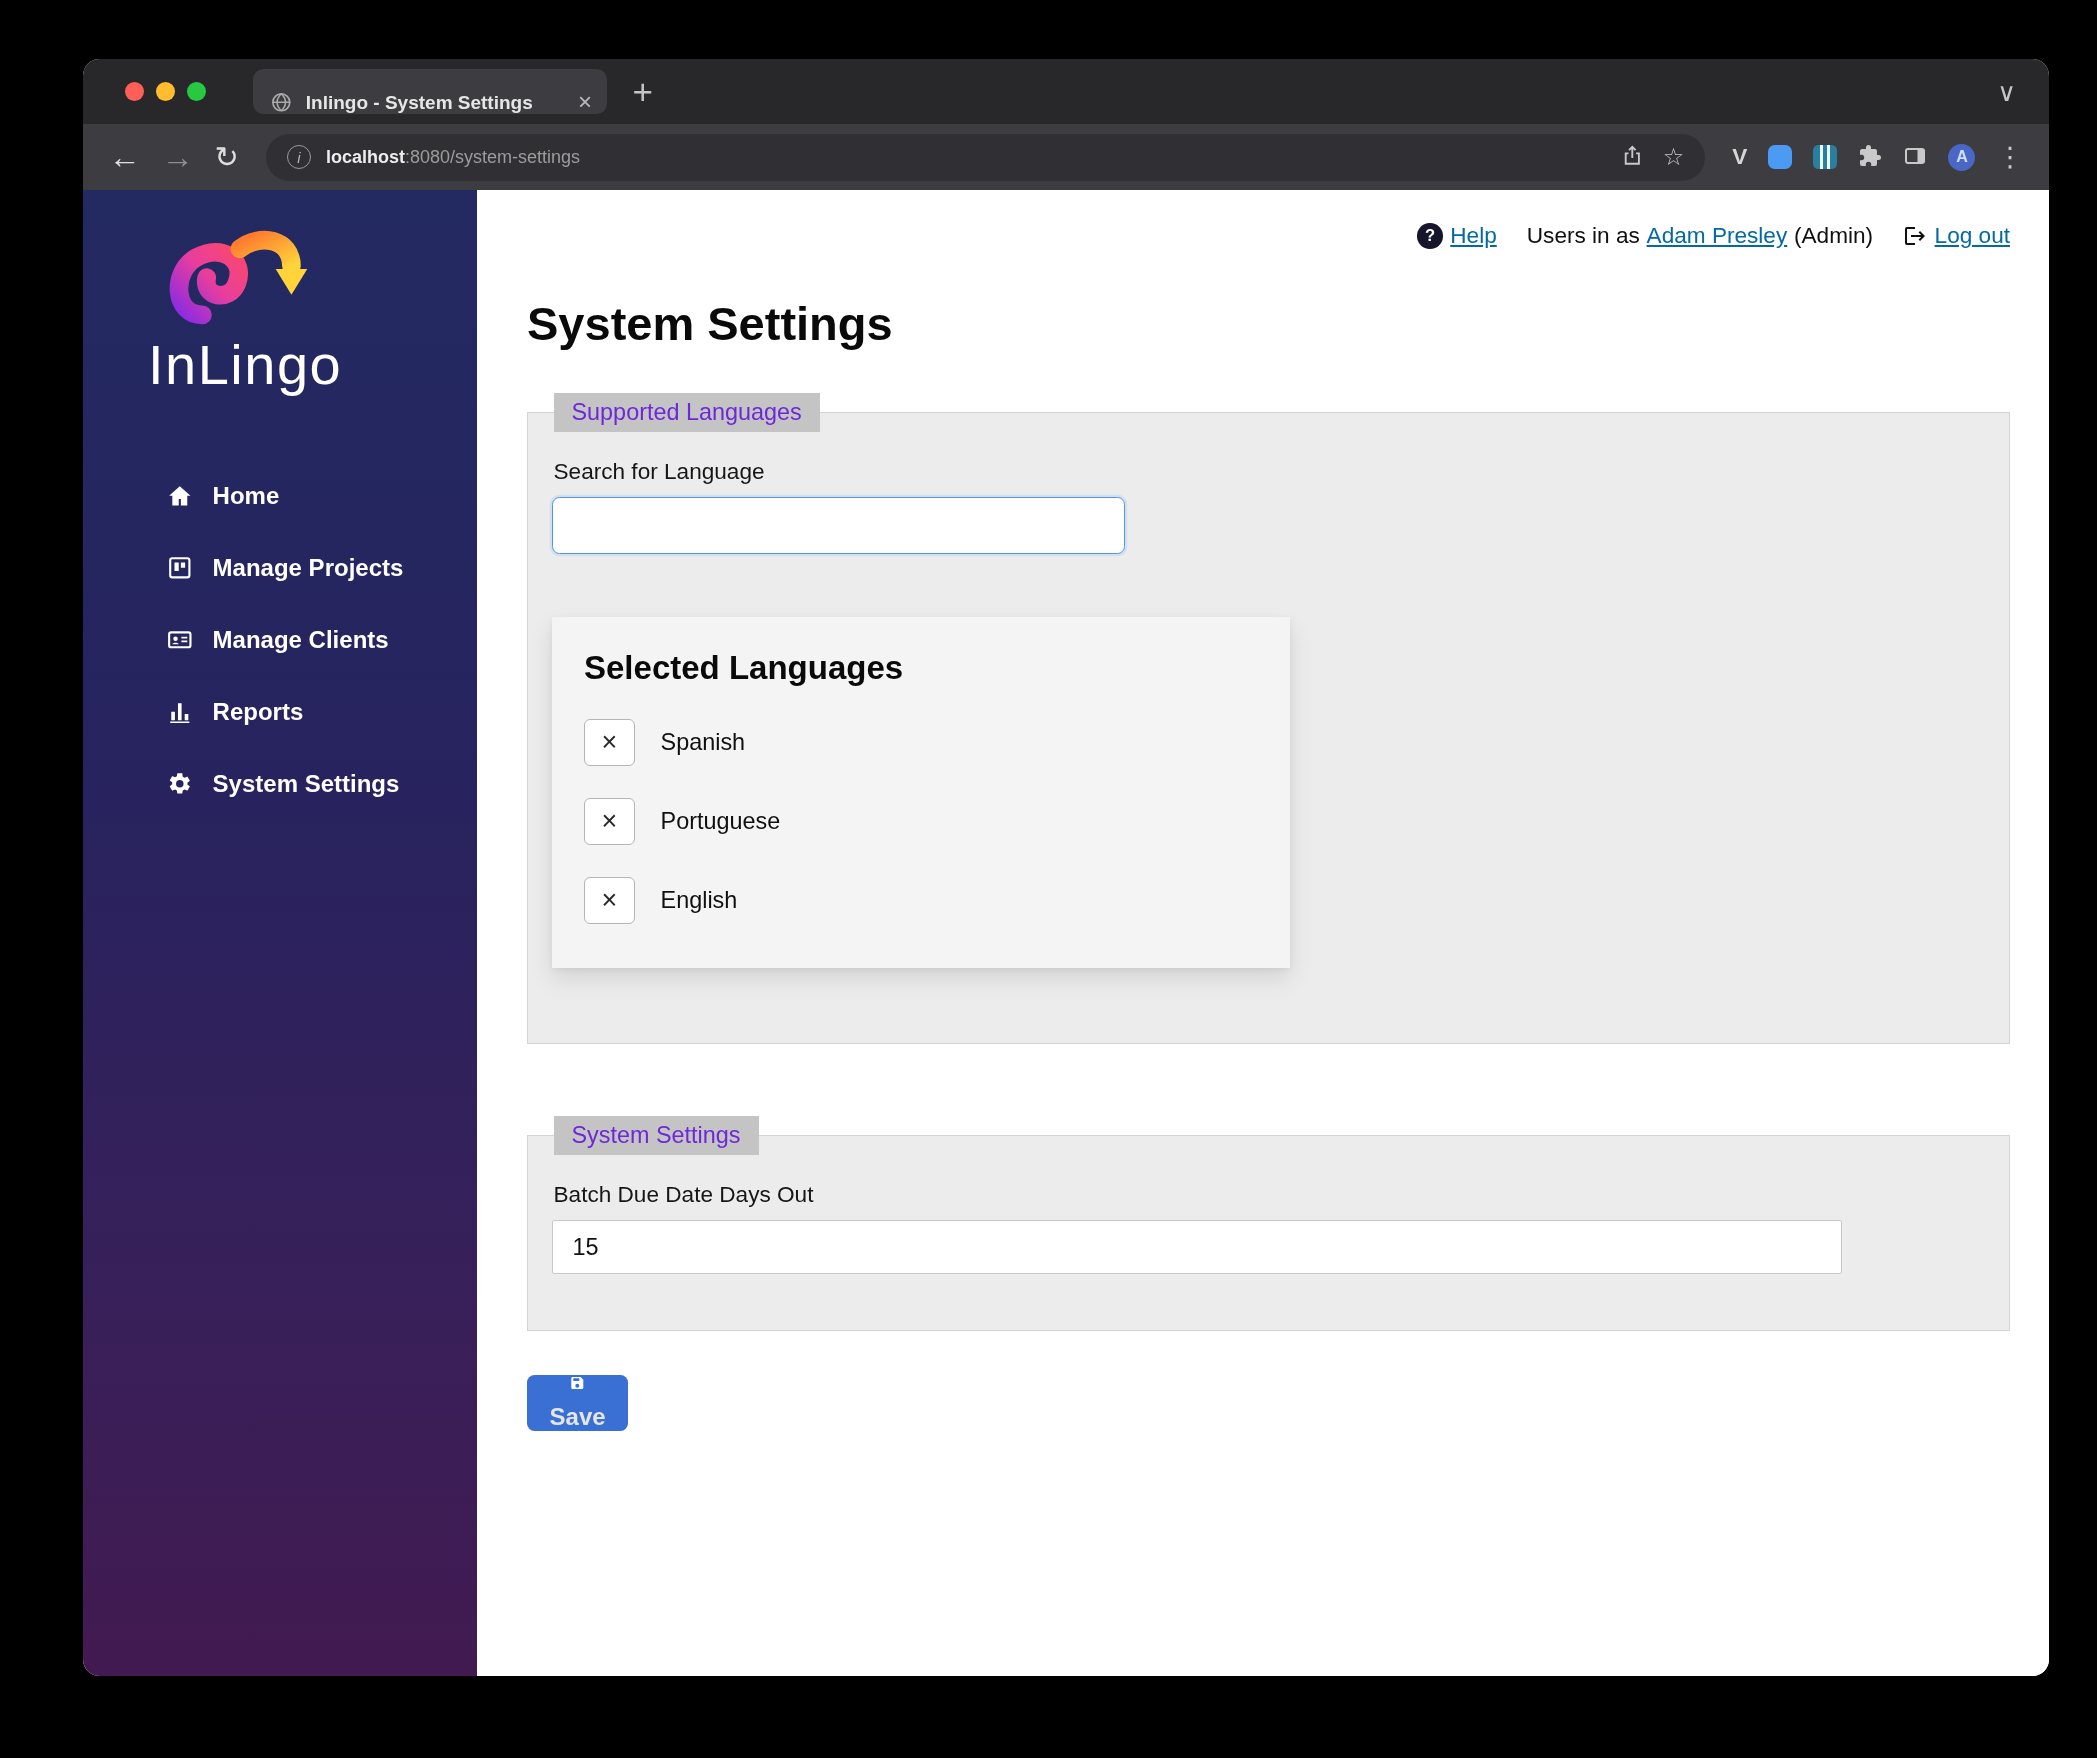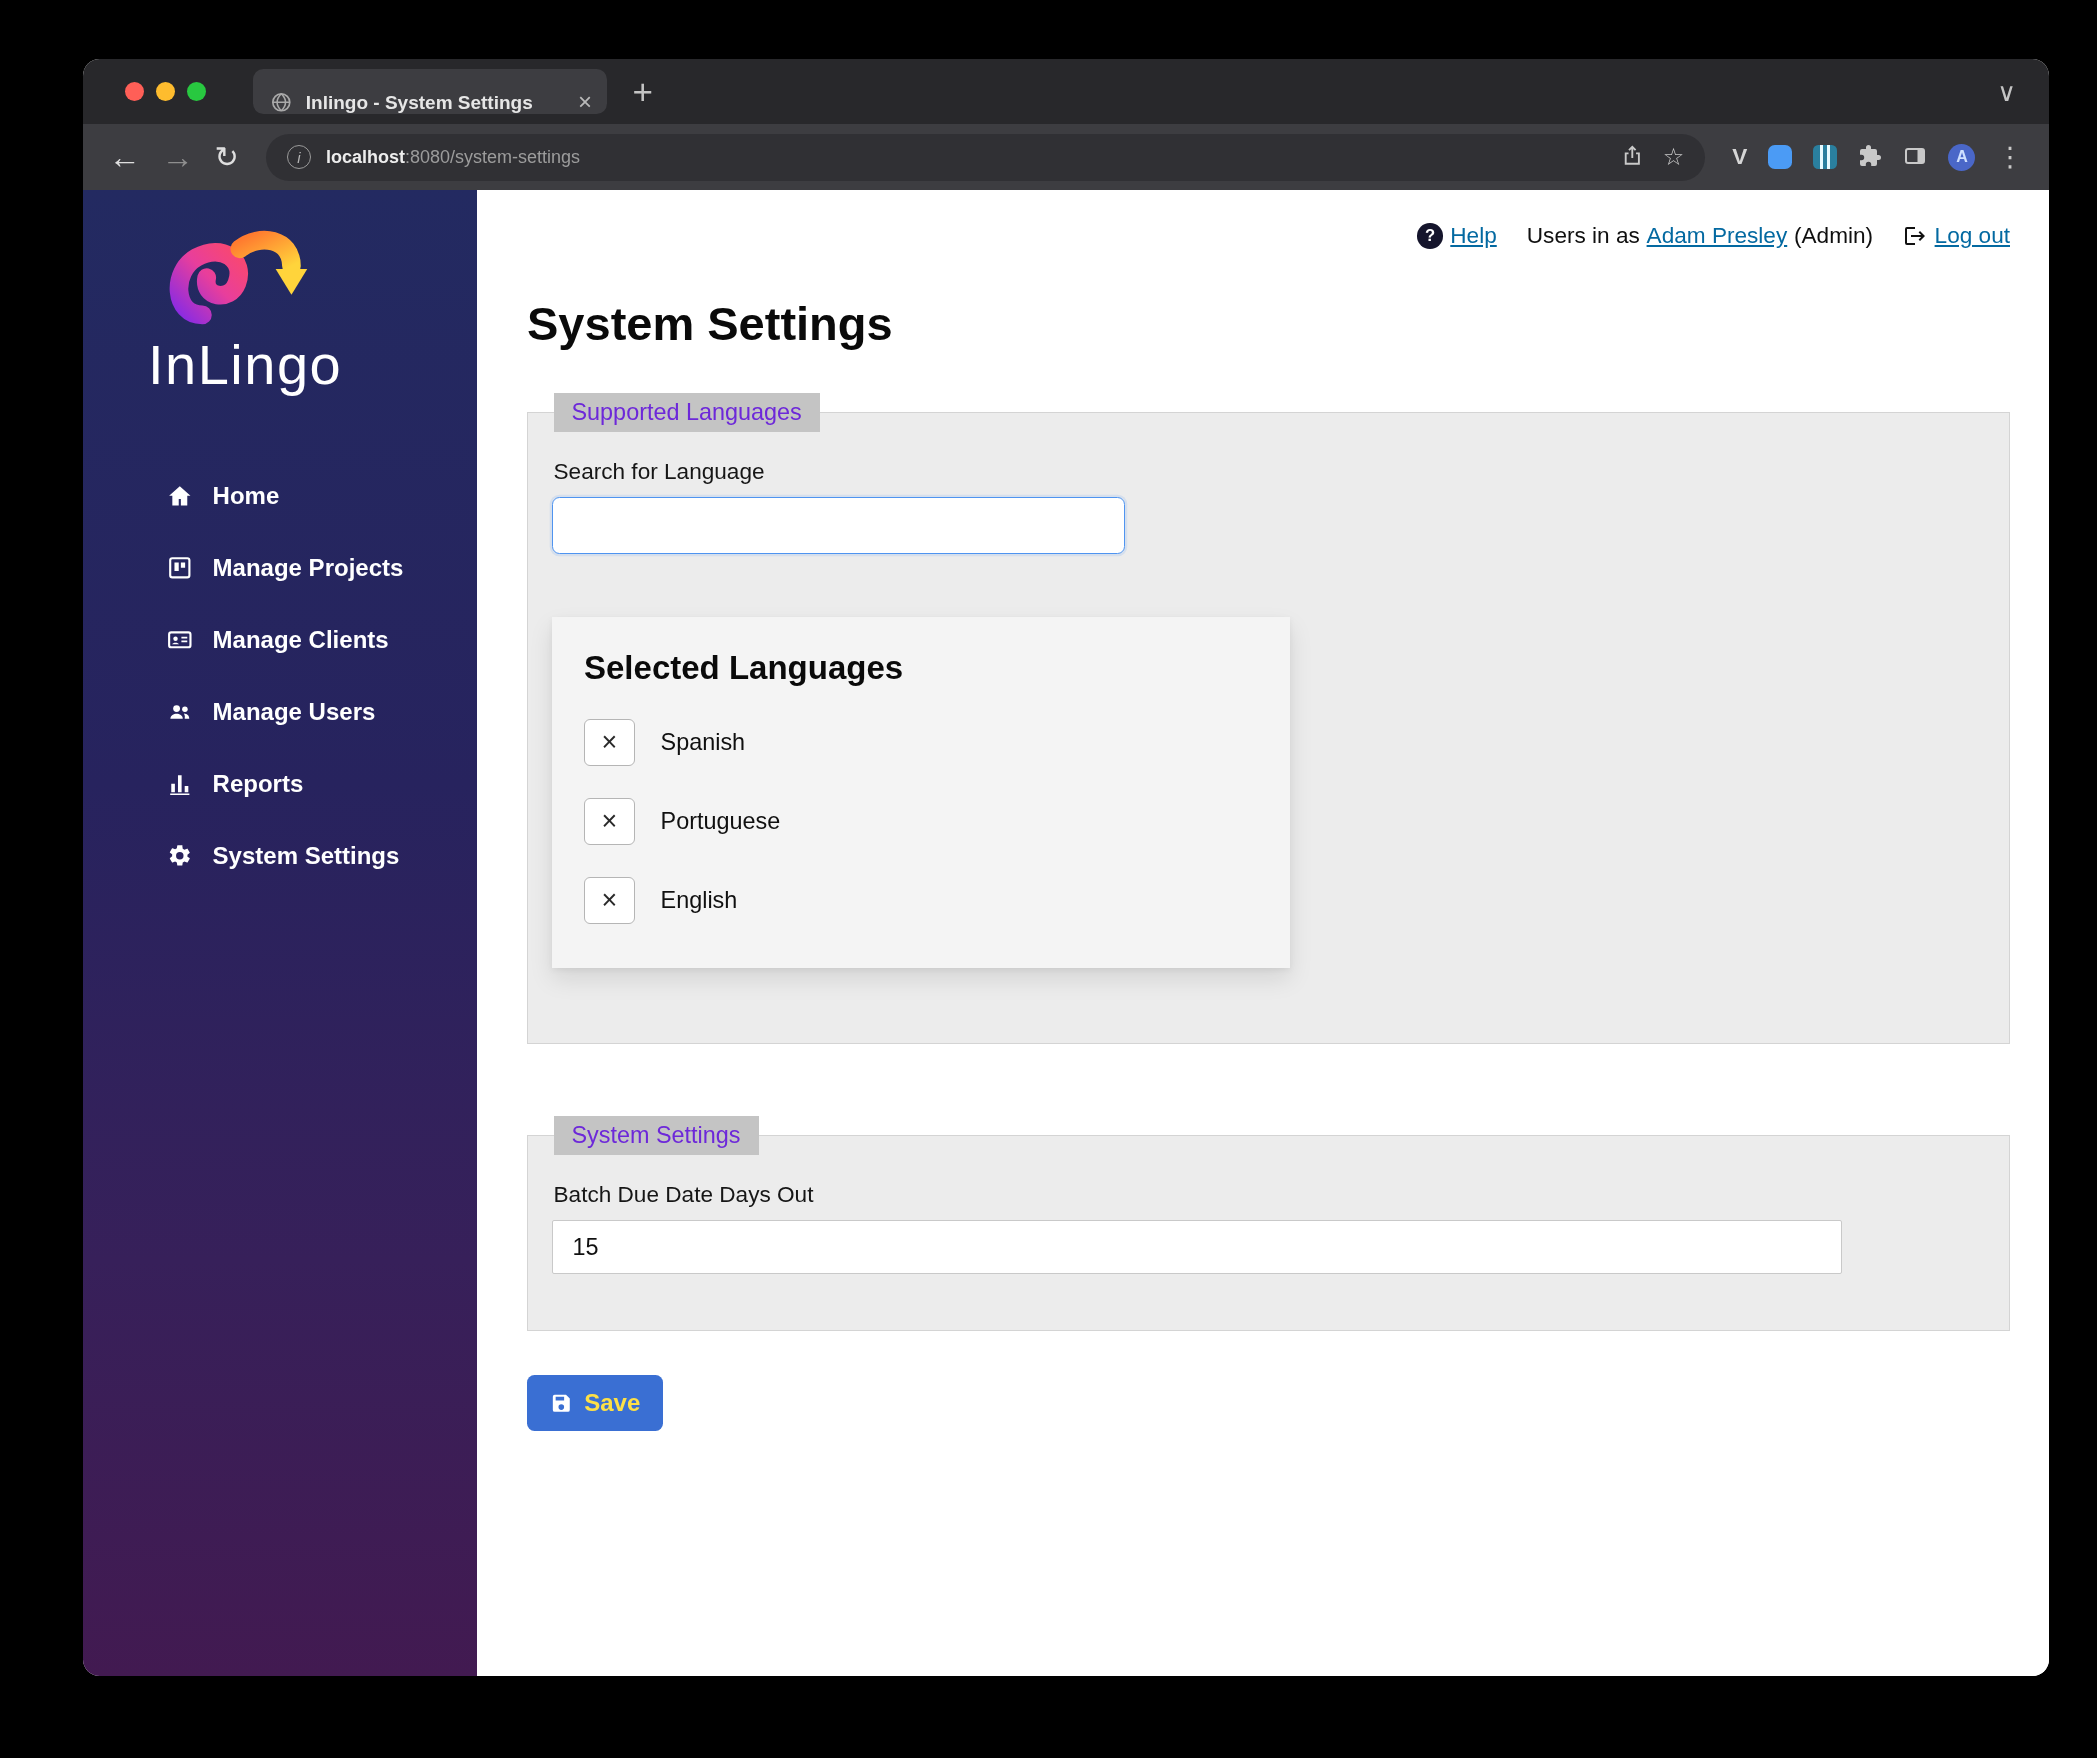--- a/index.html
+++ b/index.html
@@ -80,22 +80,22 @@
   .remove-btn { width:51px; height:47px; background:#fff; border:0.8px solid #b5b5b5; border-radius:6px;
                 font-size:27px; color:#2a2a2a; display:flex; align-items:center; justify-content:center;
                 cursor:pointer; font-family:inherit; line-height:1; }
   .lang-name { margin-left:25.6px; font-size:23.4px; color:#101010; }
 
   fieldset.panel2 { margin-top:72px; padding-bottom:56px; }
   .batch-input { width:90%; height:54px; border:0.8px solid #c9c9c9; border-radius:2px; font-size:23.4px;
                  padding:0 19.6px; font-family:Liberation Sans, sans-serif; color:#101010; background:#fff; outline:none; }
 
   .save-btn { margin-top:44px; display:inline-flex; align-items:center; gap:12px; background:#3a6fd3;
-              border:none; color:#fde047; font-size:24px; font-weight:600; padding:0 22.6px; height:56px;
-              border-radius:7.5px; cursor:pointer; font-family:inherit; }
+              border:none; color:#e5e5e5; font-size:24px; font-weight:600; padding:0 22.6px; height:56px;
+              border-radius:7.5px; cursor:pointer; font-family:inherit;flex-direction:column; }
   .save-btn svg { width:22.6px; height:22.6px; }
 </style>
 </head>
 <body>
 
 <div class="screen">
   <div class="window">
 
     <div class="tabstrip">
       <div class="lights">
@@ -201,31 +201,20 @@
                   <circle cx="8" cy="11" r="2.1" fill="#fff"></circle>
                   <path d="M4.8 16.2c.5-2 5.9-2 6.4 0z" fill="#fff"></path>
                   <path d="M13.5 10h5.5M13.5 13.5h5.5" stroke="#fff" stroke-width="1.8"></path>
                 </svg>
             </span>
             <span>Manage Clients</span>
           </a>
           <a class="nav-item">
             <span class="nav-icon">
               <svg viewBox="0 0 24 24" fill="#fff">
-                  <circle cx="9" cy="9" r="3.2"></circle>
-                  <path d="M3.2 18.5c0-3.2 3.1-4.7 5.8-4.7s5.8 1.5 5.8 4.7z"></path>
-                  <circle cx="16.8" cy="9.6" r="2.6"></circle>
-                  <path d="M15.9 13.7c2.7.2 5 1.7 5 4.8h-4.3a6.5 6.5 0 0 0-.7-4.8z"></path>
-                </svg>
-            </span>
-            <span>Manage Users</span>
-          </a>
-          <a class="nav-item">
-            <span class="nav-icon">
-              <svg viewBox="0 0 24 24" fill="#fff">
                   <path d="M4 20v-8h3.4v8zM10.3 20V4h3.4v16zM16.6 20v-6H20v6zM3 21h18v1.6H3z"></path>
                 </svg>
             </span>
             <span>Reports</span>
           </a>
           <a class="nav-item">
             <span class="nav-icon">
               <svg viewBox="0 0 24 24" fill="#fff">
                   <path d="M19.14,12.94a7.43,7.43,0,0,0,.06-.94,7.43,7.43,0,0,0-.06-.94l2.03-1.58a.5.5,0,0,0,.12-.64l-1.92-3.32a.5.5,0,0,0-.61-.22l-2.39,1a7.28,7.28,0,0,0-1.62-.94l-.36-2.54A.5.5,0,0,0,13.9,2H10.1a.5.5,0,0,0-.49.42L9.25,4.96a7.28,7.28,0,0,0-1.62.94l-2.39-1a.5.5,0,0,0-.61.22L2.71,8.44a.5.5,0,0,0,.12.64l2.03,1.58a7.43,7.43,0,0,0-.06.94,7.43,7.43,0,0,0,.06.94L2.83,14.12a.5.5,0,0,0-.12.64l1.92,3.32a.5.5,0,0,0,.61.22l2.39-1a7.28,7.28,0,0,0,1.62.94l.36,2.54a.5.5,0,0,0,.49.42h3.8a.5.5,0,0,0,.49-.42l.36-2.54a7.28,7.28,0,0,0,1.62-.94l2.39,1a.5.5,0,0,0,.61-.22l1.92-3.32a.5.5,0,0,0-.12-.64ZM12,15.5A3.5,3.5,0,1,1,15.5,12,3.5,3.5,0,0,1,12,15.5Z"></path>
                 </svg>

